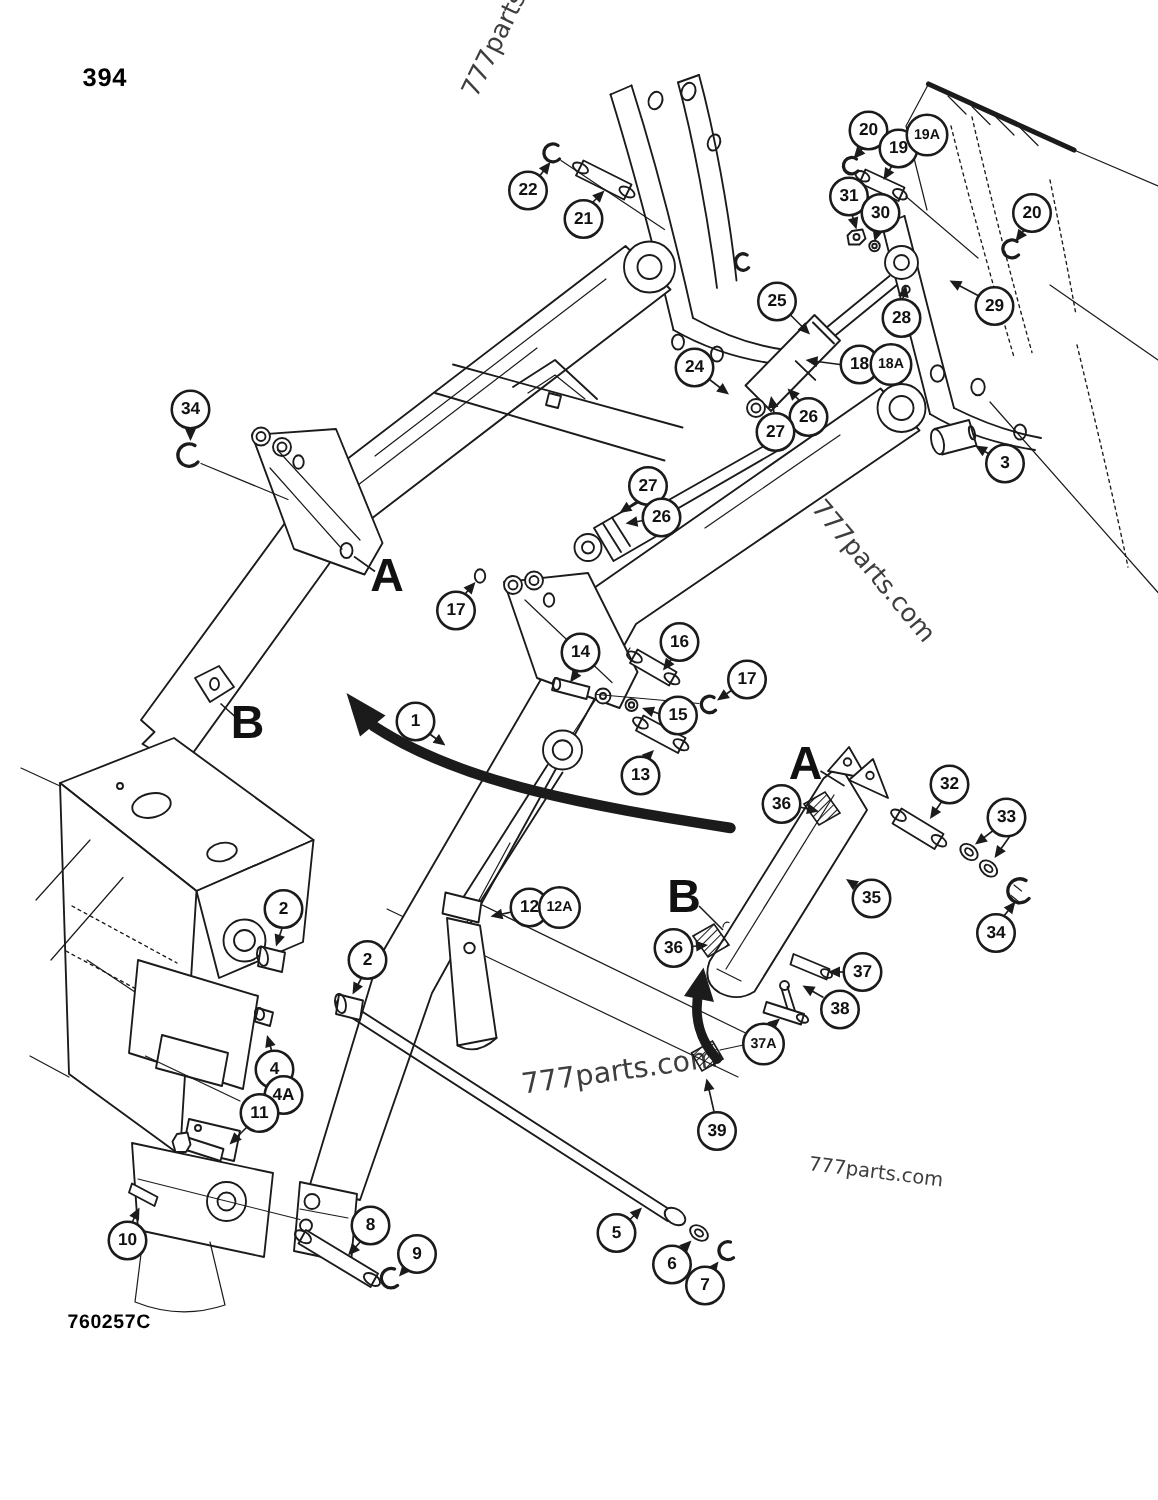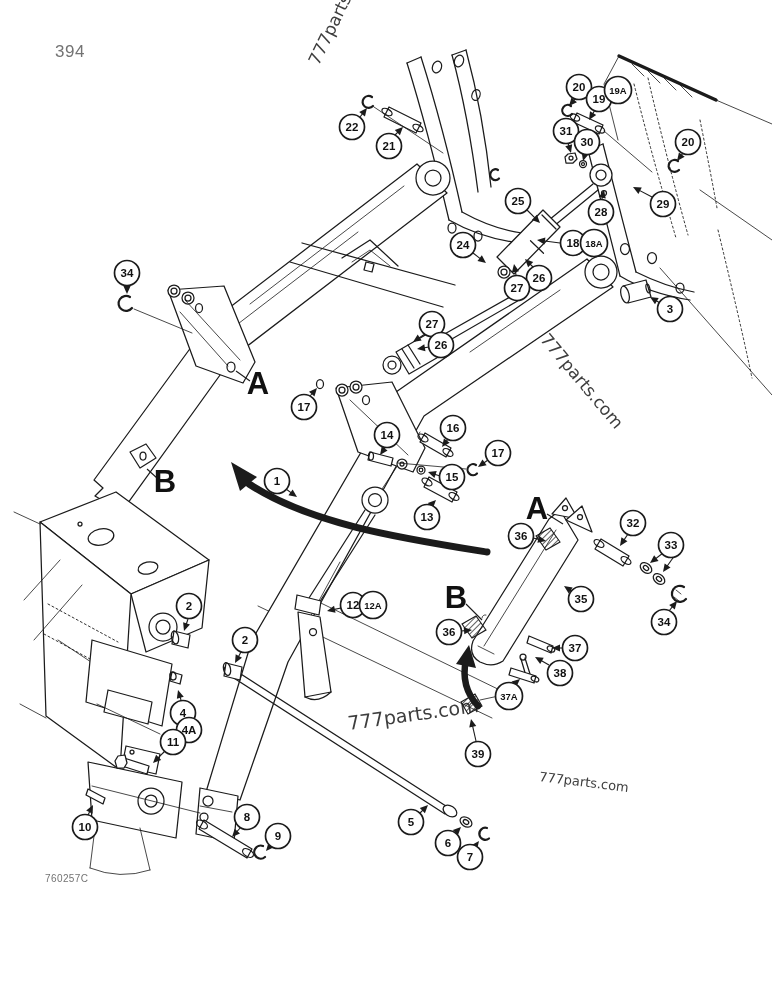--- a/index.html
+++ b/index.html
@@ -1,20 +1,20 @@
 <!DOCTYPE html>
 <html><head>
 <meta charset="utf-8">
 <style>
   html,body{margin:0;padding:0;background:#e8e8e8;}
   .page{position:relative;width:772px;height:1000px;background:#ffffff;overflow:hidden;
         font-family:"Liberation Sans",sans-serif;color:#1b1b1b;}
-  .corner-text{position:absolute;font-weight:normal;color:#737373;}
+  .corner-text{position:absolute;font-weight:bold;color:#000000;}
   #page-number{left:55px;top:42px;font-size:17px;letter-spacing:.5px;}
-  #doc-code{left:45px;top:873px;font-size:10px;letter-spacing:.4px;}
+  #doc-code{left:45px;top:873px;font-size:13px;letter-spacing:.4px;}
   .wm{position:absolute;white-space:nowrap;color:#2e2e2e;opacity:.92;
       font-family:"DejaVu Sans",sans-serif;transform-origin:center;}
   svg{position:absolute;left:0;top:0;}
   .s{stroke:#1b1b1b;fill:none;stroke-width:1.25;stroke-linecap:round;stroke-linejoin:round;}
   .sw{stroke:#1b1b1b;fill:#fff;stroke-width:1.25;stroke-linejoin:round;}
   .t{stroke-width:.8;}
   .d{stroke-dasharray:2 2.6;stroke-width:.9;}
   .b3{stroke-width:3.4;}
   .b2{stroke-width:2.2;}
   .h{fill:url(#hatch);stroke:#1b1b1b;stroke-width:1.1;}

